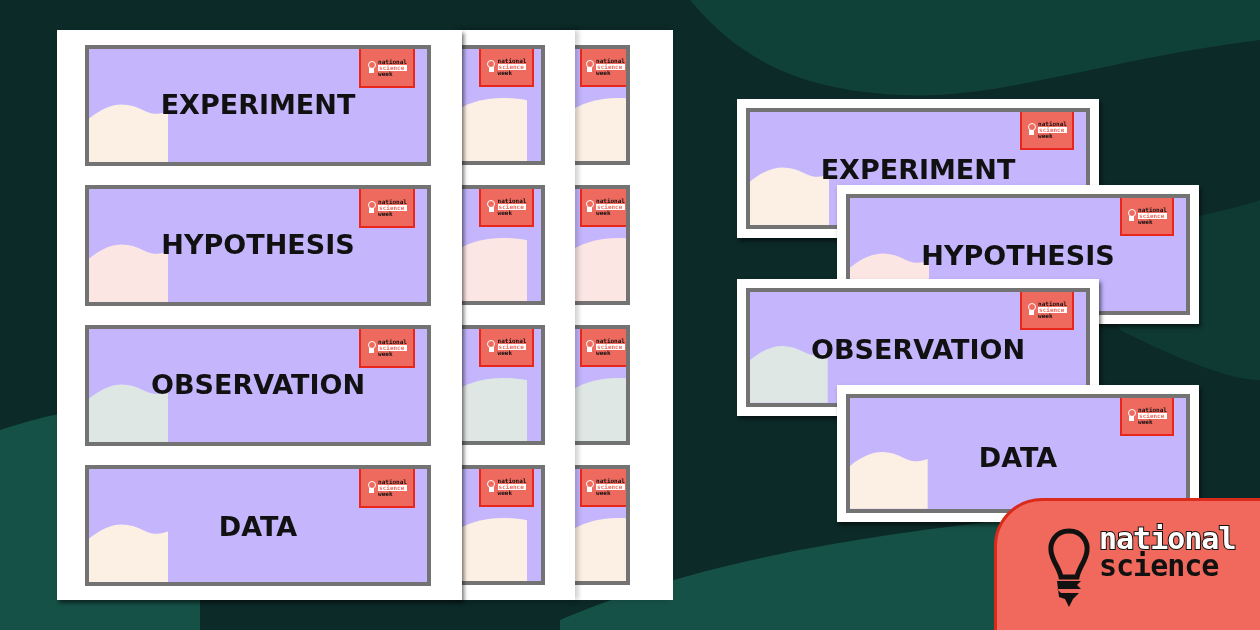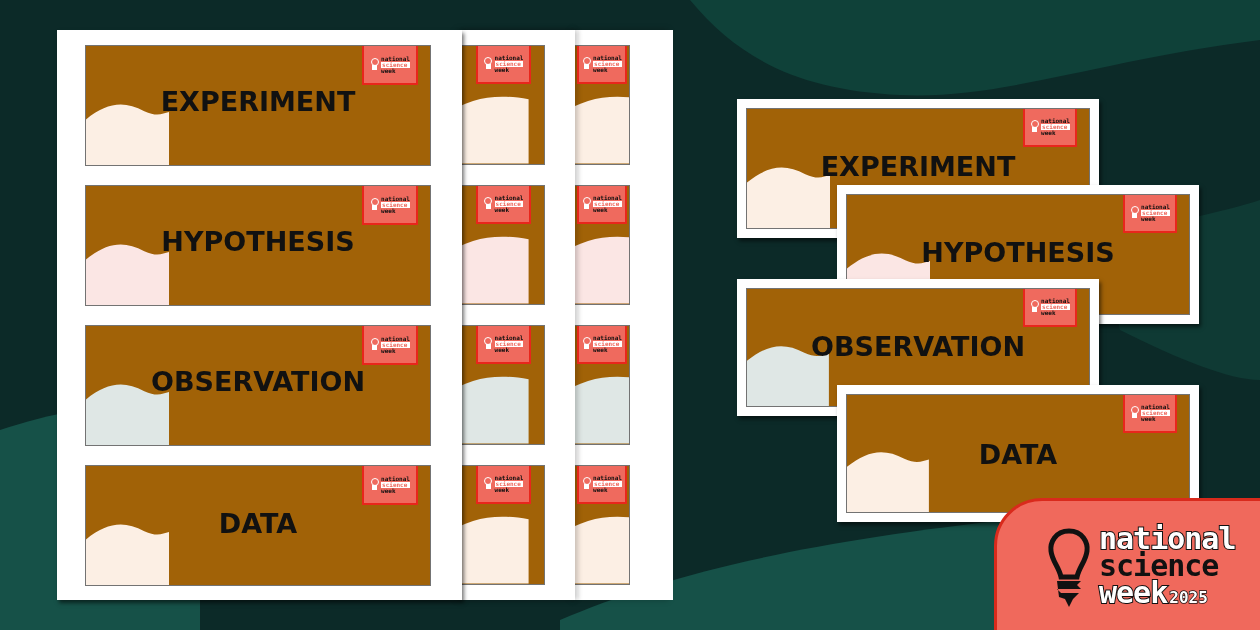--- a/index.html
+++ b/index.html
@@ -14,22 +14,22 @@
     
     .sheet {
       position: absolute;
       background: #ffffff;
       box-shadow: 2px 3px 4px rgba(0,0,0,0.55);
     }
     .sheet.back { box-shadow: -4px 0 6px rgba(0,0,0,0.25); }
 
     .card {
       position: absolute;
-      border: 1px solid #737373;
-      background: #a16207;
+      border: 4px solid #737373;
+      background: #c4b5fd;
       overflow: hidden;
     }
     .card .wave { position: absolute; left: 0; right: 0; bottom: 0; height: 70%; }
     .card .word {
       position: absolute;
       left: 0; right: 0;
       text-align: center;
       font-family: "DejaVu Sans", sans-serif;
       font-weight: bold;
       color: #111111;
@@ -404,15 +404,14 @@
 </div>
 
 <div class="brand-badge">
   <svg class="bulb-svg" width="44" height="80" viewBox="0 0 44 80">
     <path d="M22 4 C 8 4, 3 16, 4 24 C 5 34, 12 40, 14 50 L 30 50 C 32 40, 39 34, 40 24 C 41 16, 36 4, 22 4 Z" fill="none" stroke="#111111" stroke-width="5"></path>
     <path d="M10 54 L34 54 L30 58 L34 62 L10 62 L14 66 L32 66 L26 72 L22 80 L18 72 L12 70 Z" fill="#111111"></path>
   </svg>
   <div class="brand-text">
     <span class="l1">national</span>
     <span class="l2">science</span>
-    <span><span class="l3">week</span><span class="year">2025</span></span>
   </div>
 </div>
 
 </body></html>

